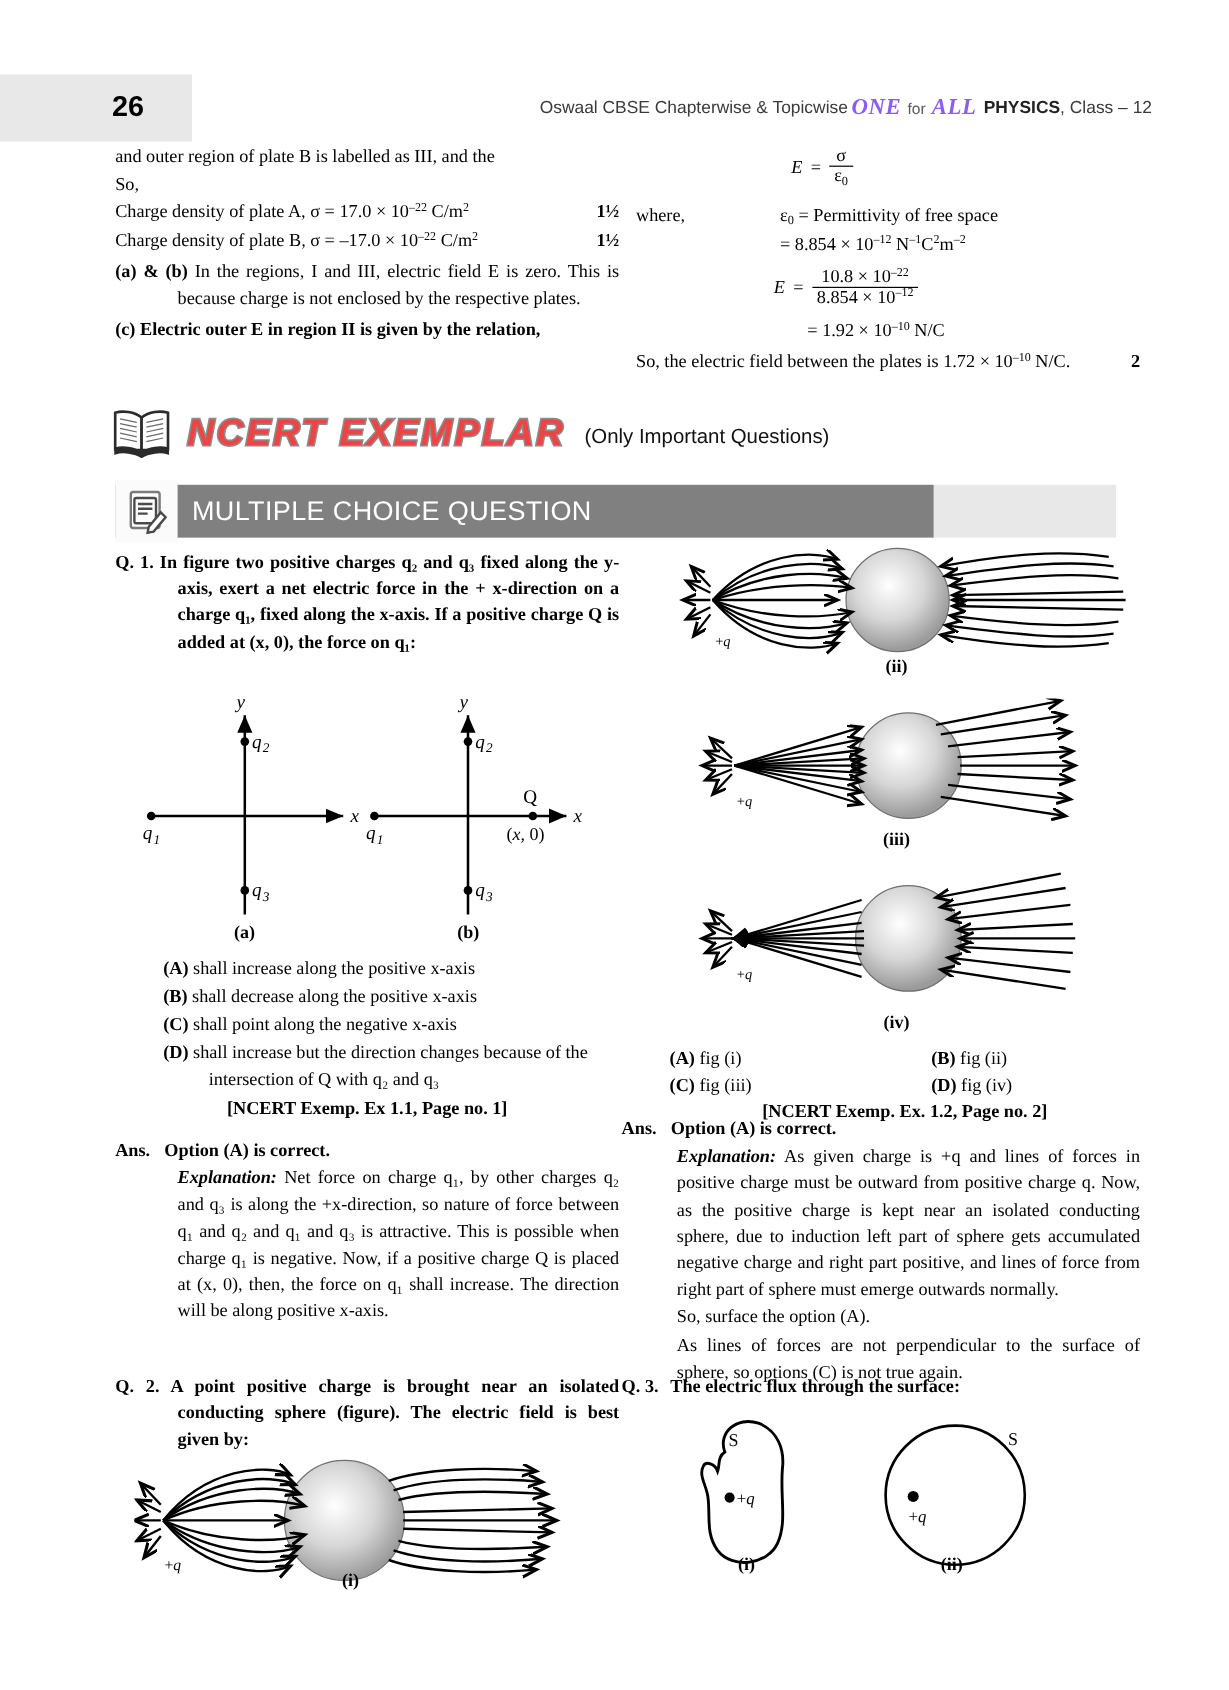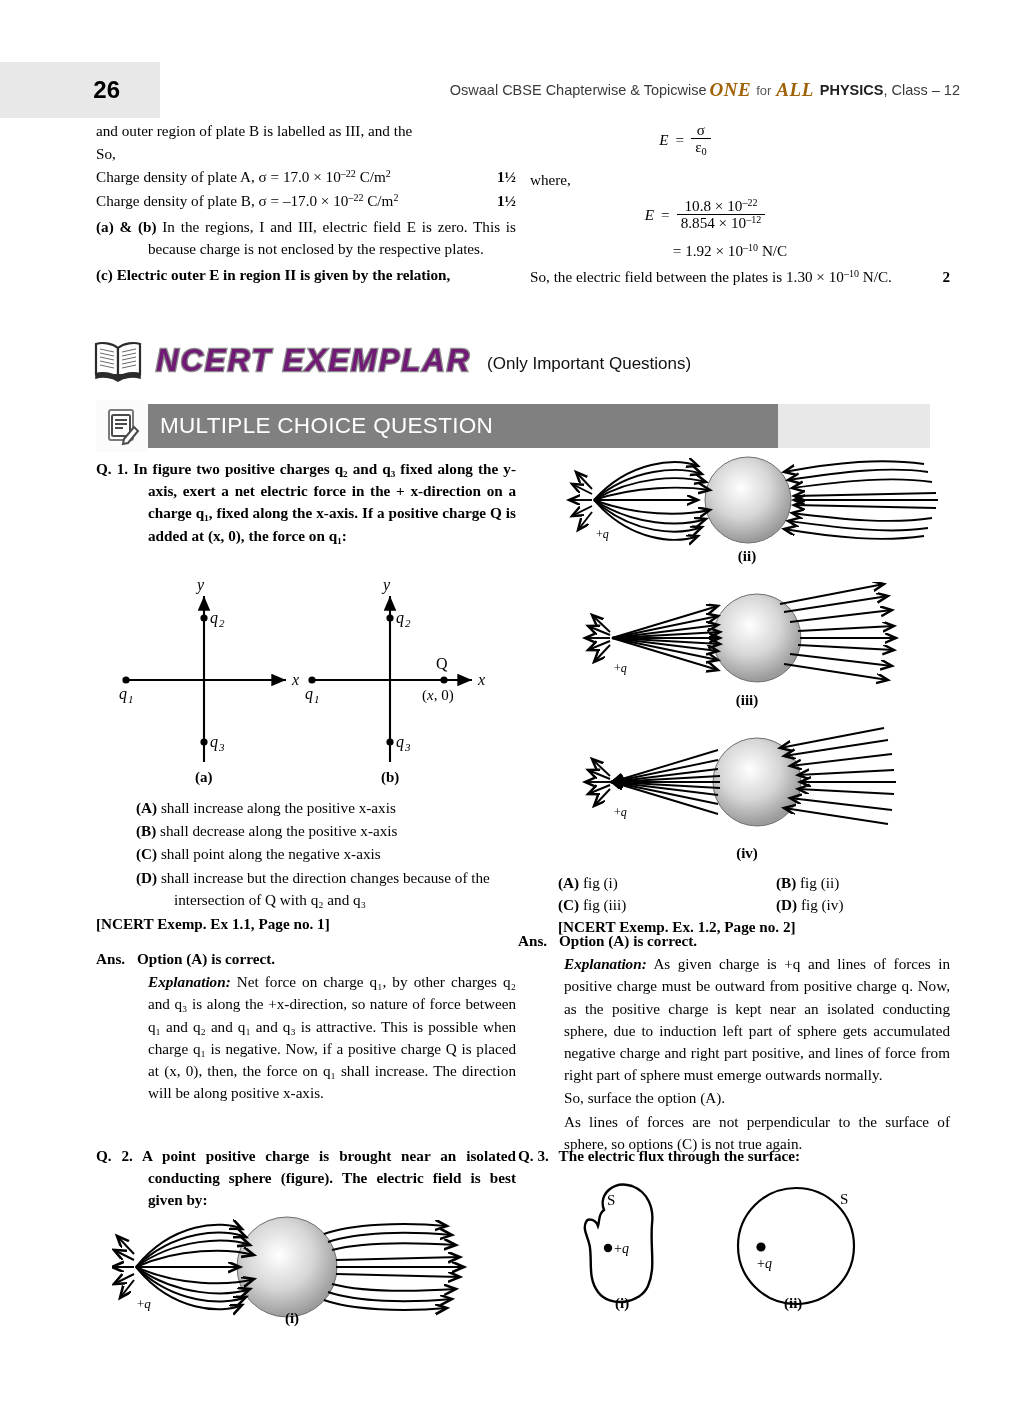--- a/index.html
+++ b/index.html
@@ -22,21 +22,21 @@
     font-family:"Liberation Sans", sans-serif;font-weight:bold;font-size:24px;
   }
   .runhead{
     position:absolute;left:160px;top:62px;right:64px;height:56px;
     display:flex;align-items:center;justify-content:flex-end;
     font-family:"Liberation Sans", sans-serif;font-size:14.5px;color:#3a3a3a;
     white-space:nowrap;
   }
   .runhead .one,.runhead .all{
     font-family:"Liberation Serif", serif;font-weight:bold;font-style:italic;
-    font-size:19px;color:#a16207;letter-spacing:.5px;padding:0 3px;
+    font-size:19px;color:#8b5cf6;letter-spacing:.5px;padding:0 3px;
   }
   .runhead .for{font-size:13px;color:#5a5a5a;padding:0 2px;}
   .runhead .phys{font-weight:bold;color:#222;padding-left:3px;}
 
   
   .col{position:absolute;font-size:15.2px;line-height:1.46;}
   .colL{left:96px;top:120px;width:420px;}
   .colR{left:530px;top:120px;width:420px;}
 
   p{margin:0 0 1px 0;}
@@ -56,21 +56,21 @@
   .frac .num{display:block;padding:0 4px;border-bottom:1.1px solid #000;}
   .frac .den{display:block;padding:0 4px;}
   .eqrow{display:flex;align-items:center;margin:2px 0;}
   .eqrow .eqs{padding:0 7px;}
 
   
   .exemplar{position:absolute;left:92px;top:340px;display:flex;align-items:center;gap:12px;}
   .book-icon{width:52px;height:42px;flex:0 0 auto;}
   .exemplar-word{
     font-family:"Liberation Sans", sans-serif;font-weight:bold;font-style:italic;
-    font-size:31px;letter-spacing:2px;color:#701a75;
+    font-size:31px;letter-spacing:2px;color:#ef4444;
     -webkit-text-stroke:2.6px #8c8c8c;
     paint-order:stroke fill;
     text-shadow:0 0 0 #8c8c8c;
   }
   .exemplar-note{
     font-family:"Liberation Sans", sans-serif;font-size:17px;color:#111;
     padding-left:4px;padding-top:6px;
   }
 
   
@@ -80,21 +80,21 @@
      display:flex;align-items:center;justify-content:center;}
   .mcq-label{position:absolute;left:160px;top:404px;height:44px;display:flex;align-items:center;
      font-family:"Liberation Sans",sans-serif;font-size:22.5px;color:#fff;letter-spacing:.3px;}
 
   
   .fig{position:absolute;}
   .figcap{text-align:center;font-weight:bold;font-size:15px;font-family:"Liberation Serif",serif;}
 
   .opt2col{display:flex;gap:44px;}
   .opt2col > div{flex:1;}
-  .right-ref{text-align:left;font-weight:bold;}
+  .right-ref{text-align:center;font-weight:bold;}
 </style>
 </head>
 <body>
 
 <div class="page">
 
   <div class="pagenum-box"></div>
   <div class="pagenum">26</div>
   <div class="runhead">
     <span>Oswaal CBSE Chapterwise &amp; Topicwise</span>
@@ -132,35 +132,39 @@
       <span class="math">E</span>
       <span class="eqs">=</span>
       <span class="frac">
         <span class="num">σ</span>
         <span class="den"><span>ε</span><sub>0</sub></span>
       </span>
     </div>
 
     <div style="display:flex;margin-top:12px">
       <div style="width:80px">where,</div>
+      <div style="flex:1;padding-left:40px">
+        <p><span>ε</span><sub>0</sub><span> = Permittivity of free space</span></p>
+        <p class="nw"><span>= 8.854 × 10</span><sup>–12</sup><span> N</span><sup>–1</sup><span>C</span><sup>2</sup><span>m</span><sup>–2</sup></p>
+      </div>
     </div>
 
     <div class="eqrow" style="justify-content:center;padding-right:70px;margin-top:6px">
       <span class="math">E</span>
       <span class="eqs">=</span>
       <span class="frac">
         <span class="num nw"><span>10.8 × 10</span><sup>–22</sup></span>
         <span class="den nw"><span>8.854 × 10</span><sup>–12</sup></span>
       </span>
     </div>
 
     <p style="text-align:center;padding-right:20px;margin-top:8px" class="nw"><span>= 1.92 × 10</span><sup>–10</sup><span> N/C</span></p>
 
     <p class="just" style="margin-top:4px">
-      <span>So, the electric field between the plates is 1.30 × 10</span><sup>–10</sup><span> N/C.</span>
+      <span>So, the electric field between the plates is 1.72 × 10</span><sup>–10</sup><span> N/C.</span>
       <span class="marks">2</span>
     </p>
   </div>
 
   <div class="exemplar">
     <span class="book-icon">
       <svg viewBox="0 0 52 42" width="52" height="42">
         <path d="M26 8 C20 3 10 2 4 4 L4 34 C10 32 20 33 26 38 Z" fill="#fff" stroke="#2b2b2b" stroke-width="2.2"></path>
         <path d="M26 8 C32 3 42 2 48 4 L48 34 C42 32 32 33 26 38 Z" fill="#fff" stroke="#2b2b2b" stroke-width="2.2"></path>
         <g stroke="#6a6a6a" stroke-width="1">

